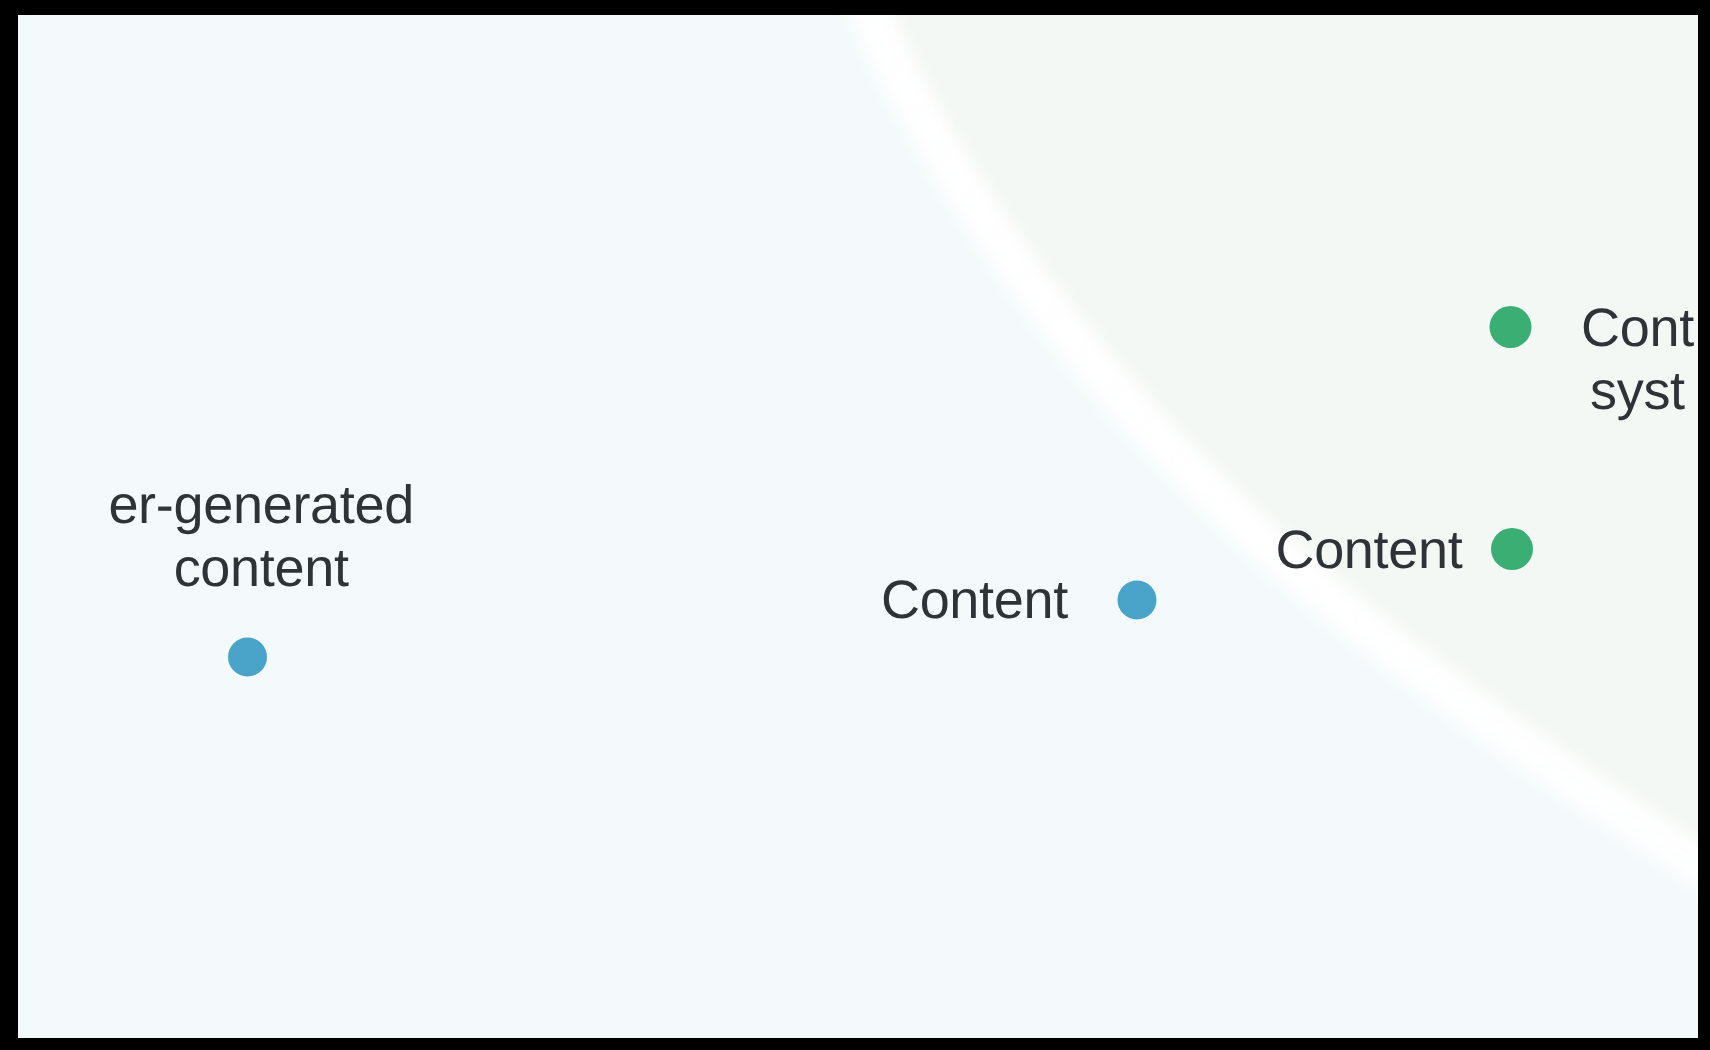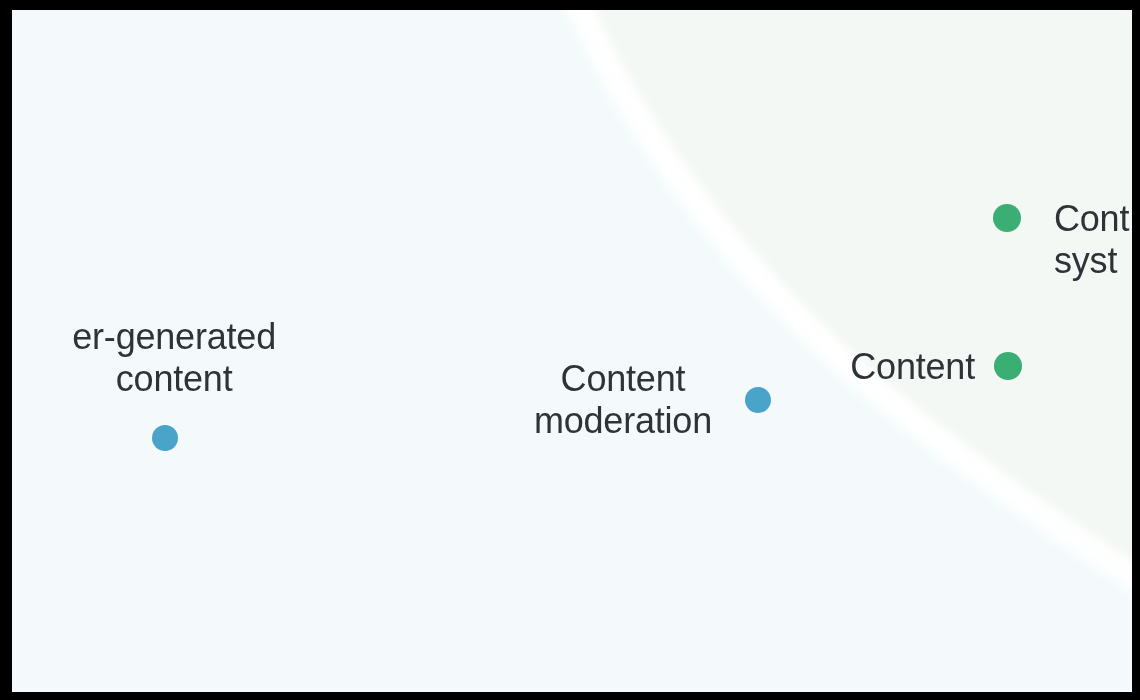--- a/index.html
+++ b/index.html
@@ -58,21 +58,21 @@
     color: #2e3338;
     font-size: 36px;
     line-height: 1.17;
     font-weight: 400;
     white-space: nowrap;
     letter-spacing: -0.2px;
   }
   .node-label .line { display: block; }
 
   .label-right  { text-align: center;  transform: translate(-100%, -50%); }
-  .label-left   { text-align: left;   transform: translate(0, -50%); }
+  .label-left   { text-align: center;   transform: translate(0, -50%); }
 </style>
 </head>
 <body>
 
 <div id="screenshot">
 
   <div id="viewport">
 
     <div id="zones">
       <svg viewBox="0 0 1120 682" preserveAspectRatio="none">
@@ -101,21 +101,20 @@
     </div>
 
     <div class="node-label label-right" style="left: 264px; top: 348px;">
       <span class="line">er-generated</span>
       <span class="line">content</span>
     </div>
     <div class="node-dot" style="left: 153px; top: 428px; width: 26px; height: 26px; background: #4aa3c9;"></div>
 
     <div class="node-label label-right" style="left: 700px; top: 390px;">
       <span class="line">Content</span>
-      <span class="line">moderation</span>
     </div>
     <div class="node-dot" style="left: 746px; top: 390px; width: 26px; height: 26px; background: #4aa3c9;"></div>
 
     <div class="node-label label-right" style="left: 963px; top: 357px;">
       <span class="line">Content</span>
     </div>
     <div class="node-dot" style="left: 996px; top: 356px; width: 28px; height: 28px; background: #3bae73;"></div>
 
     <div class="node-label label-left" style="left: 1042px; top: 230px;">
       <span class="line">Cont</span>

